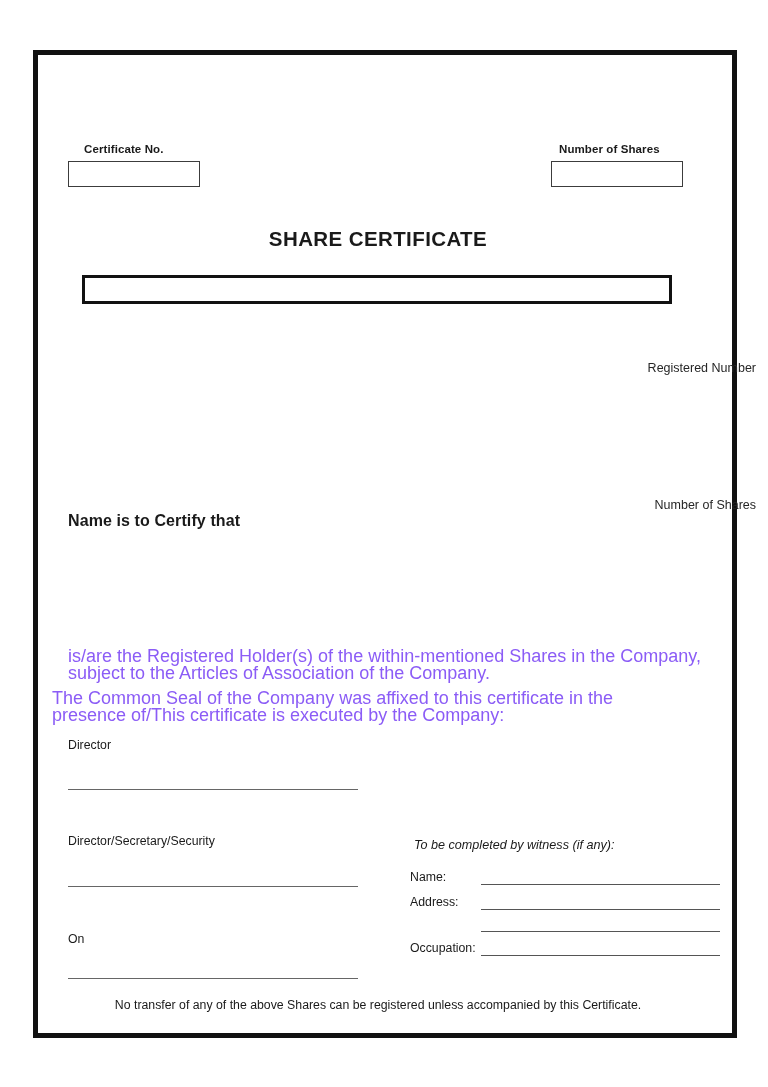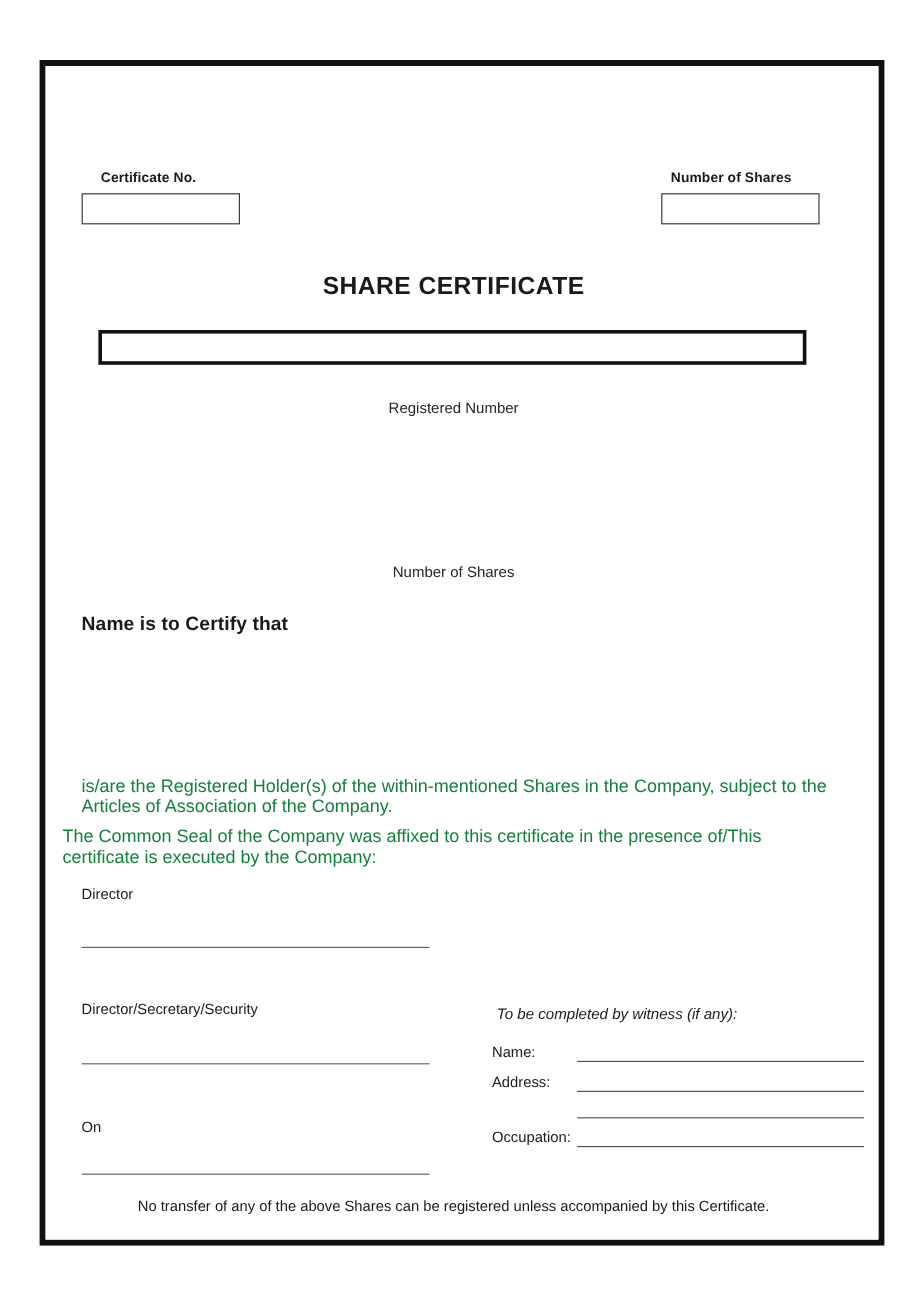--- a/index.html
+++ b/index.html
@@ -80,37 +80,38 @@
     padding: 4px 8px;
     font-size: 13px;
     white-space: nowrap;
     overflow: hidden;
   }
 
   .center-label {
     position: absolute;
     left: 0;
     right: 0;
-    text-align: center;
+    text-align: right;
     font-size: 12.5px;
     color: #262626;
+    margin-top: 28px;
   }
 
   .certify-head {
     position: absolute;
     font-size: 16px;
     font-weight: bold;
     letter-spacing: .1px;
   }
 
   .para {
     position: absolute;
-    font-size: 15px;
+    font-size: 18px;
     line-height: 16.5px;
-    color: #15803d;
+    color: #8b5cf6;
   }
 
   .sig-label {
     position: absolute;
     font-size: 12.3px;
     color: #1a1a1a;
     white-space: nowrap;
   }
 
   .sig-line {

